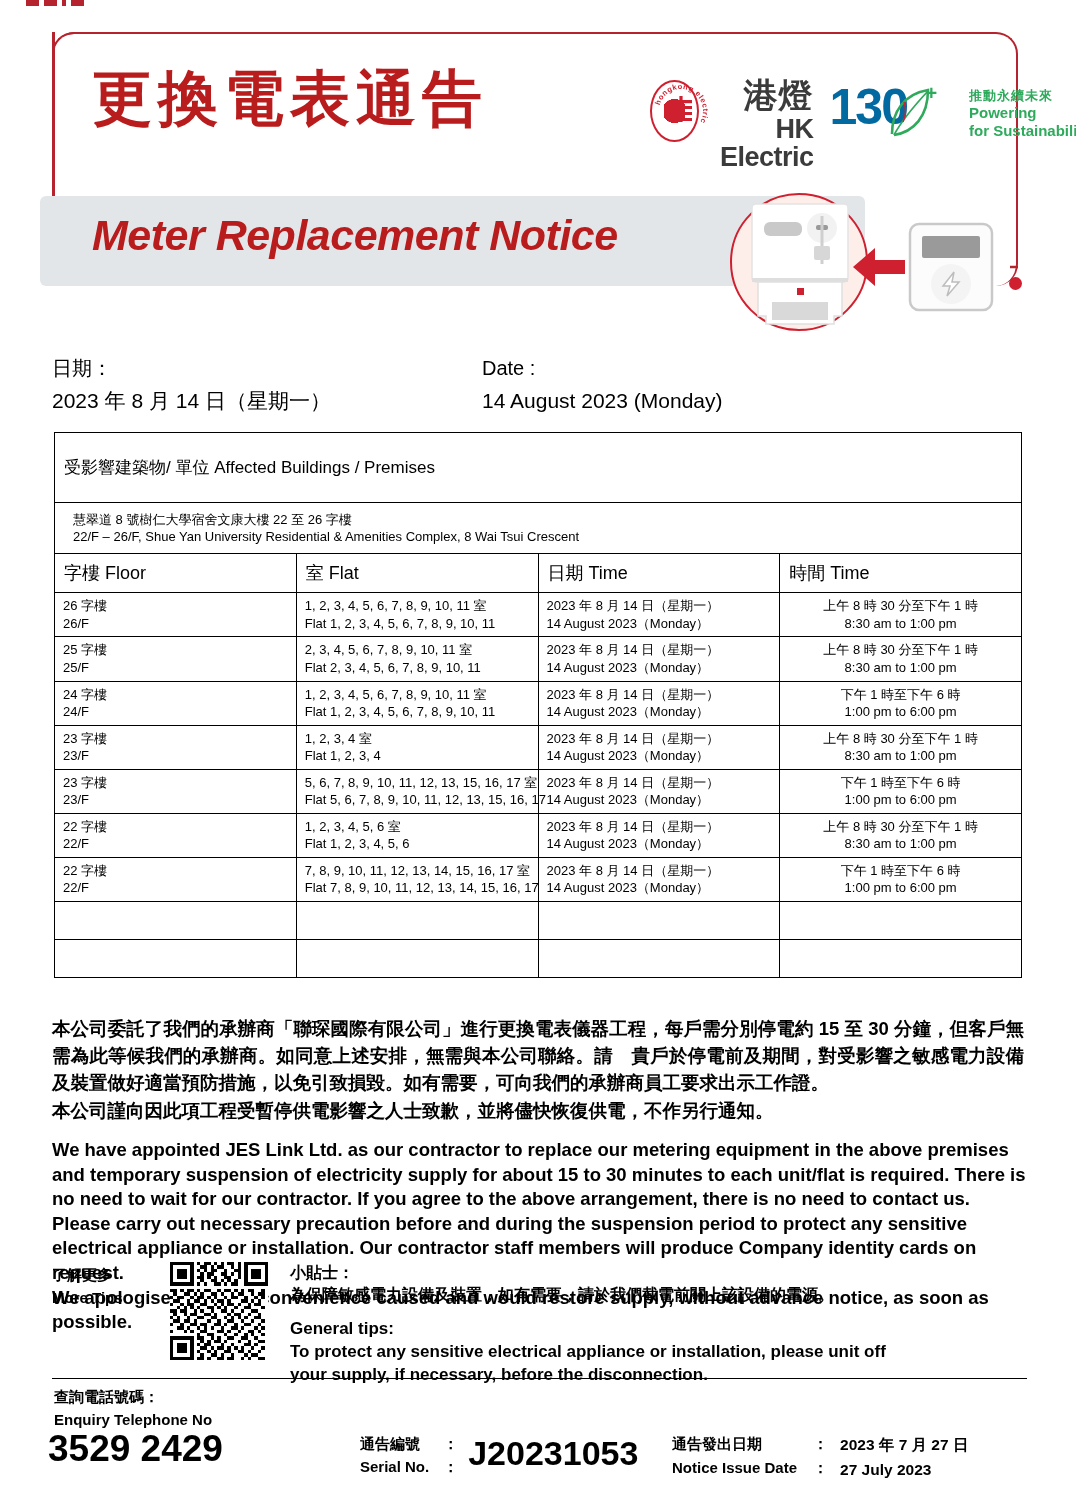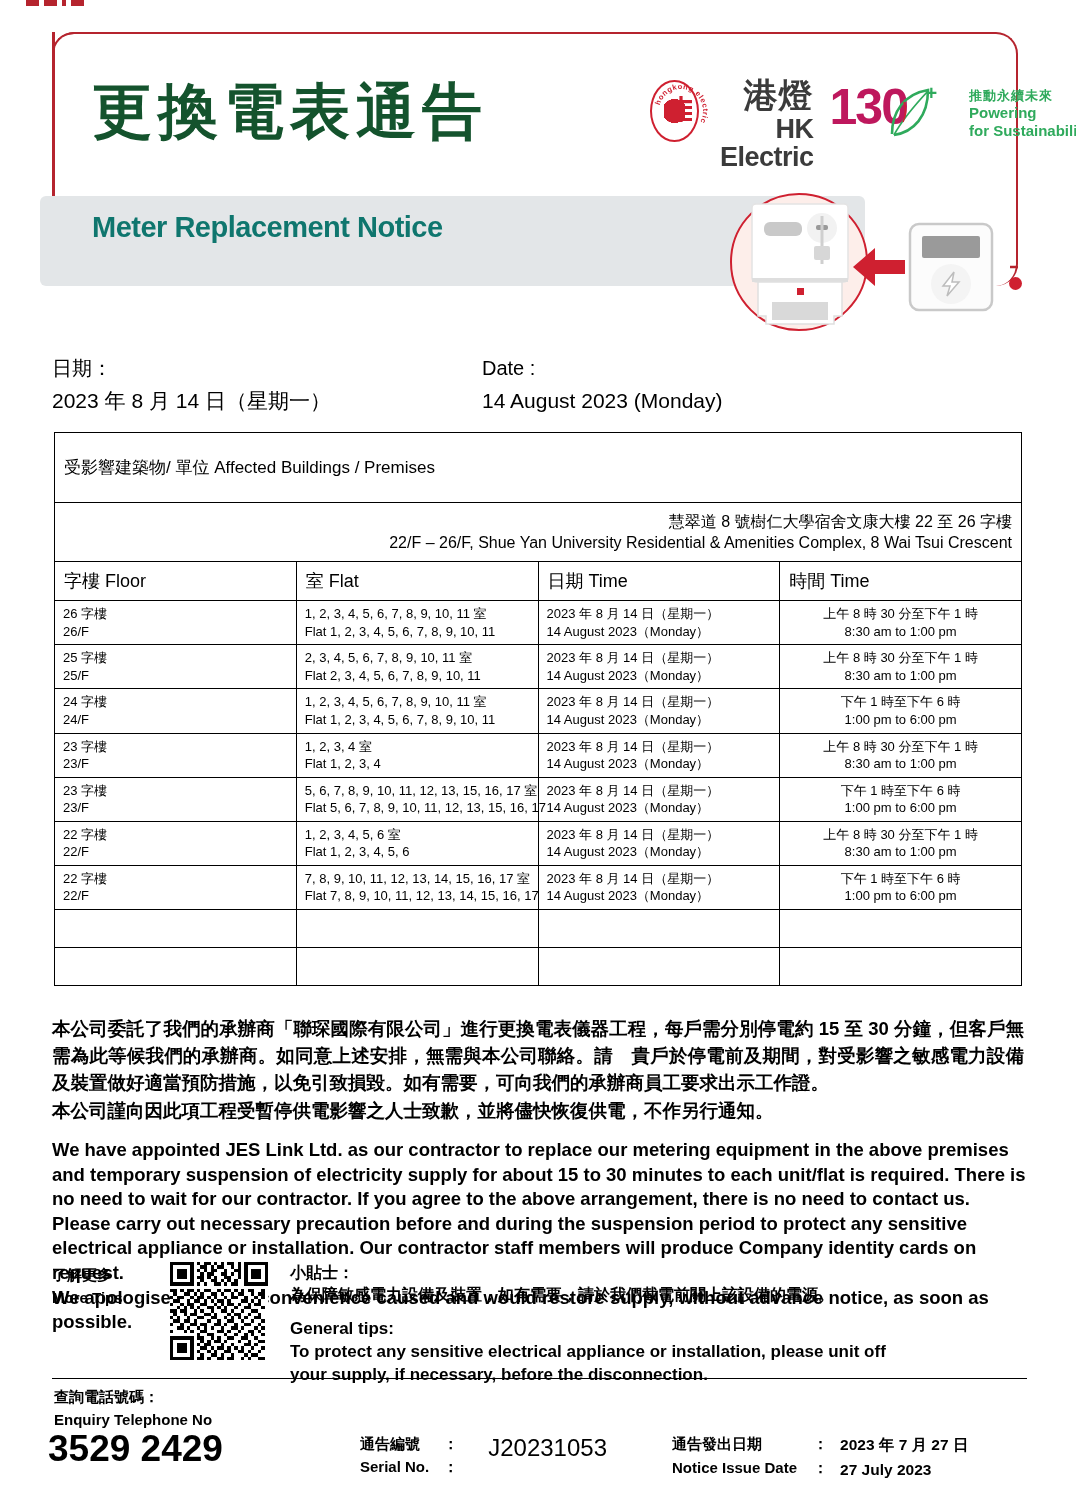--- a/index.html
+++ b/index.html
@@ -54,24 +54,24 @@
     width: 13px; height: 13px;
     background: #cf2030;
     border-radius: 50%;
   }
 
   
   .header { position: absolute; top: 0; left: 0; width: 1076px; height: 340px; }
 
   .cn-title {
     position: absolute;
-    top: 82px; left: 92px;
+    top: 69px; left: 92px;
     font-size: 60px;
     font-weight: bold;
-    color: #14532d;
+    color: #b91c1c;
     letter-spacing: 6px;
     line-height: 1;
     white-space: nowrap;
   }
 
   
   .logo-wrap { position: absolute; top: 78px; left: 650px; display: flex; align-items: flex-start; }
   .hke-logo { display: flex; align-items: flex-start; }
   .seal {
     width: 62px; height: 62px; border-radius: 50%;
@@ -89,21 +89,21 @@
     font-size: 34px; font-weight: bold; color: #3b3b3b;
     line-height: 1.05; letter-spacing: 1px;
   }
   .hke-en {
     font-size: 27px; font-weight: bold; color: #3b3b3b;
     line-height: 1.05; letter-spacing: -0.5px; margin-top: 1px;
   }
 
   .anniv { position: relative; margin-left: 16px; margin-top: 6px; display:flex; align-items:flex-start;}
   .anniv-num {
-    font-size: 50px; font-weight: bold; color: #be185d;
+    font-size: 50px; font-weight: bold; color: #0369a1;
     line-height: 0.95; letter-spacing: -2px;
   }
   .anniv-leaf {
     position: absolute; top: 2px; left: 56px;
     width: 46px; height: 52px;
   }
   .anniv-plus {
     position: absolute; top: -2px; left: 96px;
     font-size: 20px; color: #2faa5c; font-weight: bold;
   }
@@ -125,23 +125,24 @@
   .grey-banner {
     position: absolute;
     top: 196px; left: 40px;
     width: 825px; height: 90px;
     background: #e3e6e8;
     border-radius: 6px;
   }
   .banner-title {
     position: absolute;
     top: 211px; left: 92px;
-    font-size: 29px; font-weight: bold;
-    color: #0f766e;
+    font-size: 43px; font-weight: bold;
+    color: #b91c1c;
     letter-spacing: -0.5px;
+    font-style: italic;
   }
 
   
   .meter-art { position: absolute; top: 186px; left: 722px; width: 300px; height: 155px; }
 
   
   .date-block { position: absolute; top: 352px; left: 52px; width: 980px; }
   .date-row { display: flex; }
   .date-col-cn { width: 430px; }
   .date-col-en { width: 500px; }
@@ -157,21 +158,21 @@
     table-layout: fixed;
   }
   .tbl td, .tbl th {
     border: 1.6px solid #000;
     padding: 4px 8px;
     vertical-align: middle;
     text-align: left;
     font-weight: normal;
   }
   .tbl .hdr-affected { font-size: 17px; padding: 23px 9px; }
-  .tbl .addr { font-size: 16px; line-height: 1.32; padding: 8px 9px; text-align: right; }
+  .tbl .addr { font-size: 13px; line-height: 1.32; padding: 8px 18px; }
   .tbl .colhdr { font-size: 18px; padding: 7px 9px; }
   .tbl td.cell { font-size: 13px; line-height: 1.35; }
   .tbl td.c-floor { width: 122px; }
   .tbl td.c-flat  { width: 350px; }
   .tbl td.c-date  { width: 262px; }
   .tbl td.c-time  { width: 234px; }
   .cell .ln { white-space: nowrap; }
   .cell.c-date, .cell.c-time { }
   .cell.c-time .ln { text-align: center; }
   .cell.c-date .ln { text-align: left; }
@@ -211,21 +212,21 @@
   .phone {
     position: absolute; top: 1428px; left: 48px;
     font-size: 37px; font-weight: bold; letter-spacing: 0px;
   }
   .serial {
     position: absolute; top: 1432px; left: 360px;
     display: flex; align-items: flex-start;
   }
   .serial-lbls { font-size: 15px; font-weight: bold; line-height: 1.55; }
   .serial-colons { font-size: 15px; font-weight: bold; line-height: 1.55; margin: 0 10px 0 14px; }
-  .serial-val { font-size: 24px; font-weight: normal; margin-top: 2px; letter-spacing: 0px; margin-left: 20px; }
+  .serial-val { font-size: 34px; font-weight: bold; margin-top: 2px; letter-spacing: 0px; }
   .issue {
     position: absolute; top: 1432px; left: 672px;
     display: flex; align-items: flex-start;
   }
   .issue-lbls { font-size: 15px; font-weight: bold; line-height: 1.62; }
   .issue-colons { font-size: 15px; font-weight: bold; line-height: 1.62; margin: 0 12px 0 16px; }
   .issue-vals { font-size: 15.5px; font-weight: bold; line-height: 1.62; }
 </style>
 </head>
 <body>

